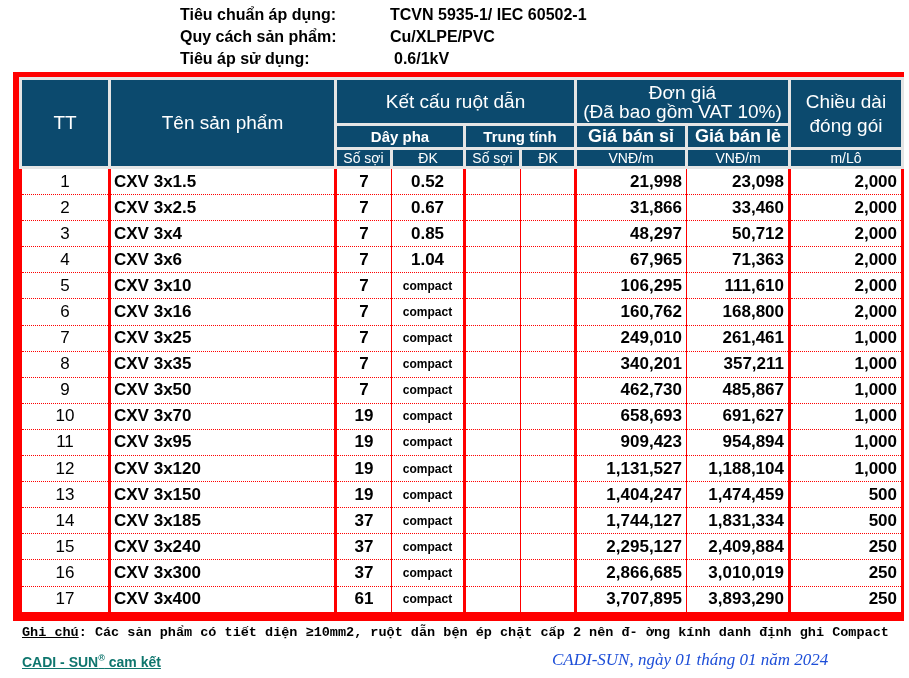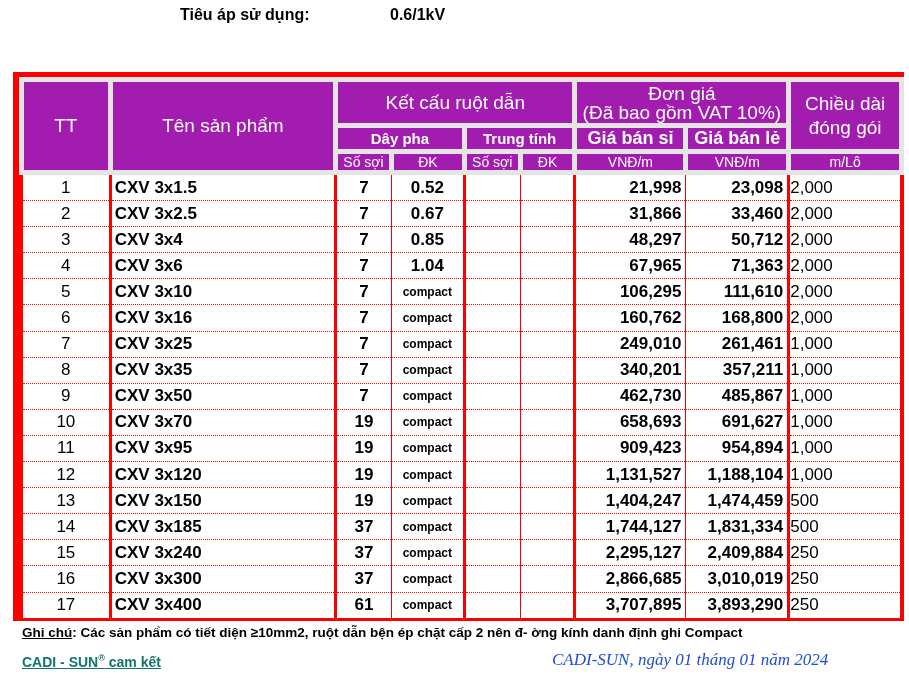--- a/index.html
+++ b/index.html
@@ -4,48 +4,50 @@
 <style>
   html, body { margin:0; padding:0; background:#fff; }
   body { width:909px; height:678px; position:relative; overflow:hidden; font-family:"Liberation Sans", sans-serif; }
   .meta { position:absolute; left:180px; top:4px; font-weight:bold; font-size:16px; color:#000; }
   .meta-row { height:22px; line-height:22px; white-space:nowrap; }
   .meta-label { display:inline-block; width:210px; }
   .meta-row:nth-child(3) .meta-value { margin-left:4px; }
 
   .tbl-wrap { position:absolute; left:13px; top:72px; width:891px; height:549px; background:#ff0000; }
   table { position:absolute; left:6px; top:5px; border-collapse:collapse; table-layout:fixed; }
-  th { background:#a21caf; color:#fff; font-weight:normal; padding:0; border:5px solid #e5e5e5; text-align:center; }
+  th { background:#0c4a6e; color:#fff; font-weight:normal; padding:0; border:3px solid #e5e5e5; text-align:center; }
   th.h1 { font-size:19px; }
   th.h2 { font-size:15px; font-weight:bold; }
   th.h3 { font-size:14px; }
   th.price-sub { font-size:18px; font-weight:bold; }
   td { background:#fff; height:25.1px; padding:0; font-size:17px; font-weight:bold; color:#000;
        border-left:3px solid #ff0000; border-right:3px solid #ff0000;
        border-bottom:1.5px dotted #ff0000; white-space:nowrap; }
   td.tt { text-align:center; font-weight:normal; }
   td.name { padding-left:3px; }
   td.soi { text-align:center; }
   td.dk { text-align:center;margin-left:40px; }
   td.dk.compact { font-size:12px; }
   td.num { text-align:right; padding-right:4px; }
-  td.len { padding-right:4px; font-weight:normal; }
+  td.len { text-align:right; padding-right:4px; font-weight:bold; }
   td.thin-l { border-left:1.5px solid #ff0000; }
   td.thin-r { border-right:1.5px solid #ff0000; }
 
-  .note { position:absolute; left:22px; top:625px; font-family:Liberation Sans, sans-serif; font-size:13.5px; font-weight:bold; color:#000; white-space:nowrap; }
+  .note { position:absolute; left:22px; top:625px; font-family:Liberation Mono, monospace; font-size:13.5px; font-weight:bold; color:#000; white-space:nowrap; }
   .note u { text-decoration:underline; }
   .commit { position:absolute; left:22px; top:653px; font-size:14px; font-weight:bold; color:#0f766e; text-decoration:underline; white-space:nowrap; }
   .commit sup { font-size:9px; }
   .date { position:absolute; left:552px; top:650px; font-family:"Liberation Serif", serif; font-style:italic; font-size:17px; color:#1d4ed8; white-space:nowrap; }
 </style>
 </head>
 <body>
 
 <div class="meta">
+  <div class="meta-row"><span class="meta-label">Tiêu chuẩn áp dụng:</span><span class="meta-value">TCVN 5935-1/ IEC 60502-1</span></div>
+  <div class="meta-row"><span class="meta-label">Quy cách sản phẩm:</span><span class="meta-value">Cu/XLPE/PVC</span></div>
   <div class="meta-row"><span class="meta-label">Tiêu áp sử dụng:</span><span class="meta-value">0.6/1kV</span></div>
 </div>
 
 <div class="tbl-wrap">
 <table>
   <colgroup>
     <col style="width:89px">
         <col style="width:226px">
         <col style="width:56px">
         <col style="width:73px">

